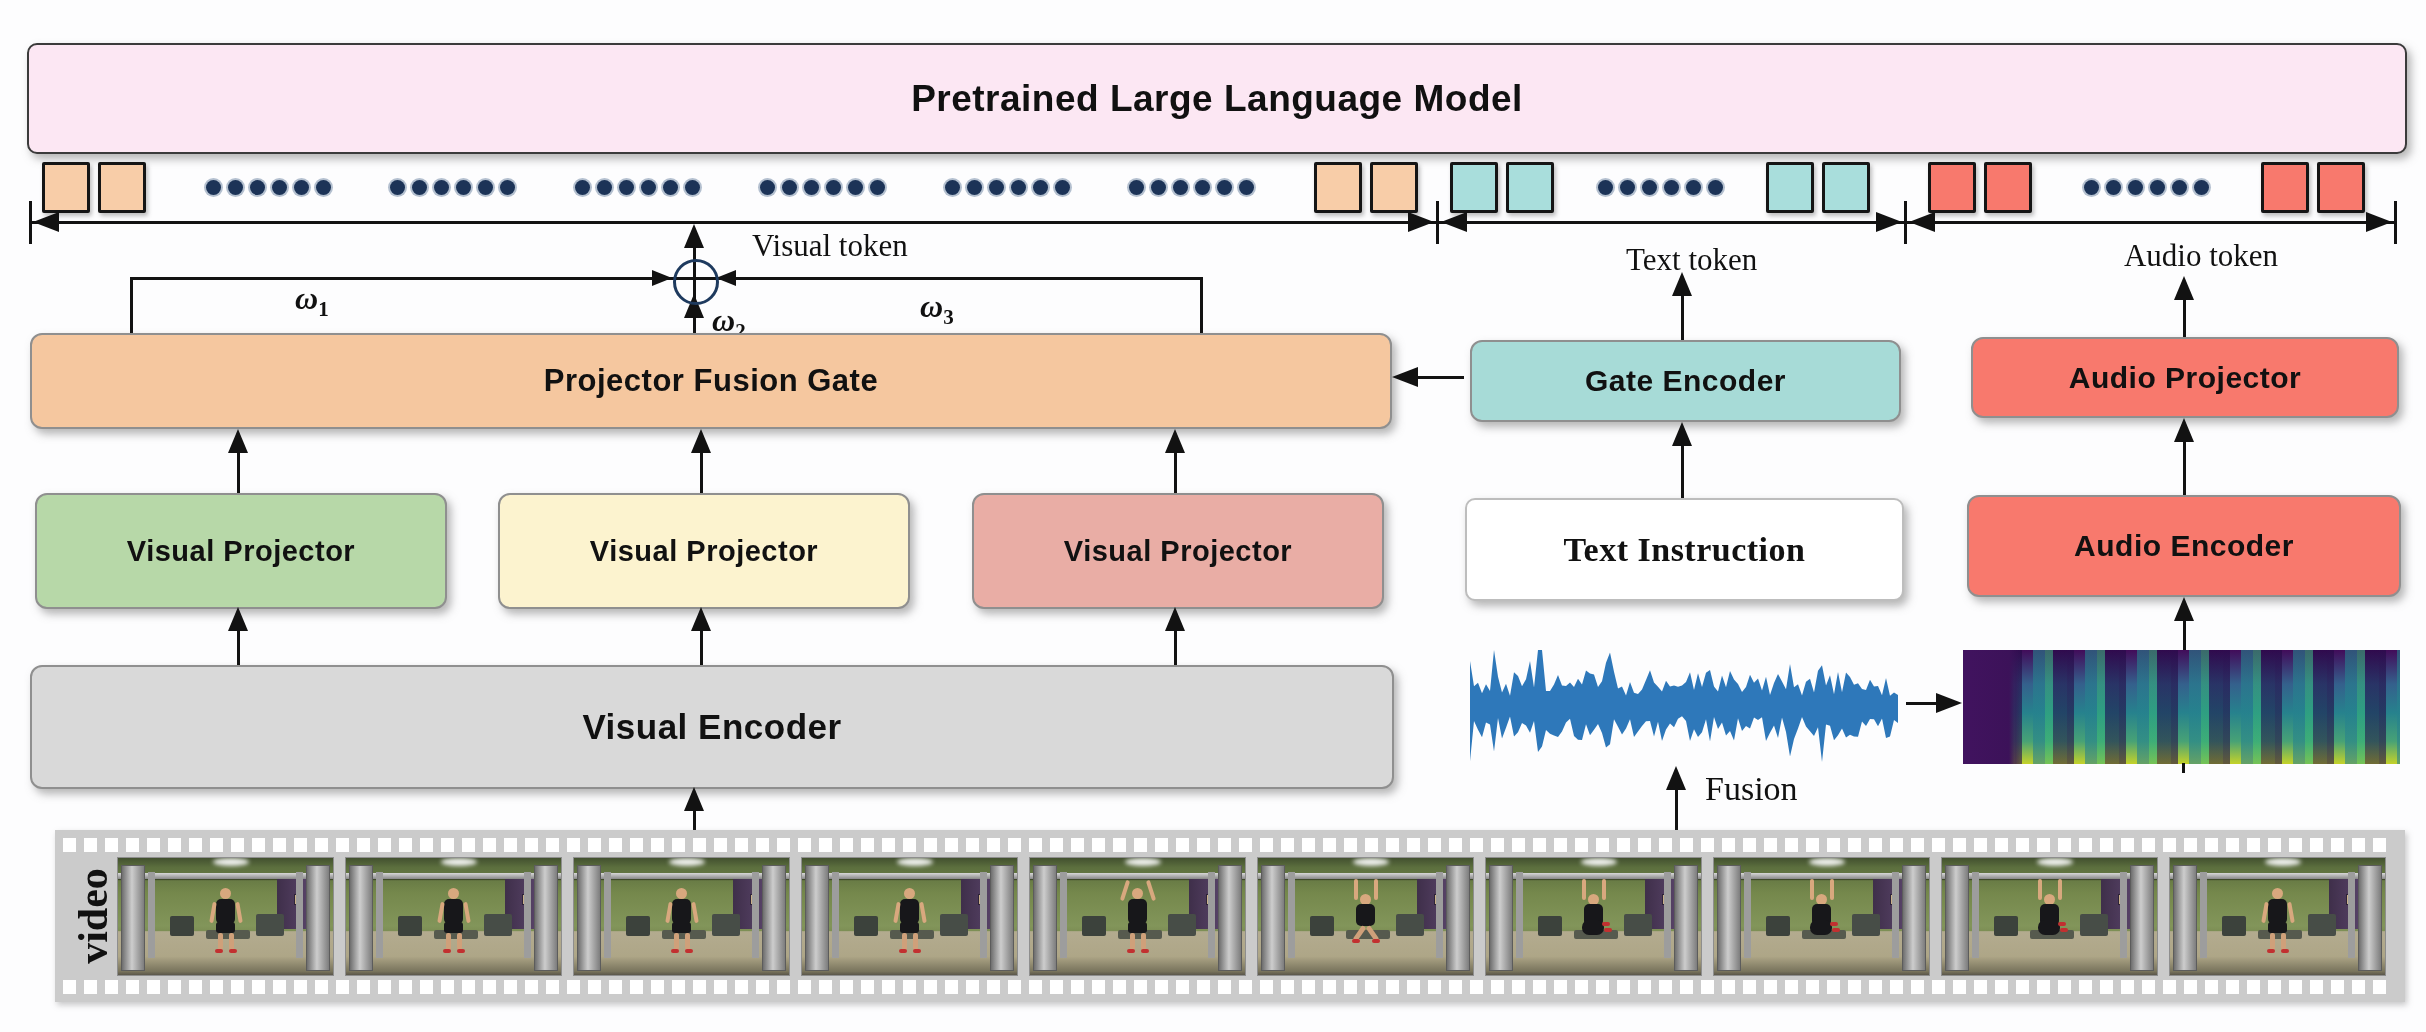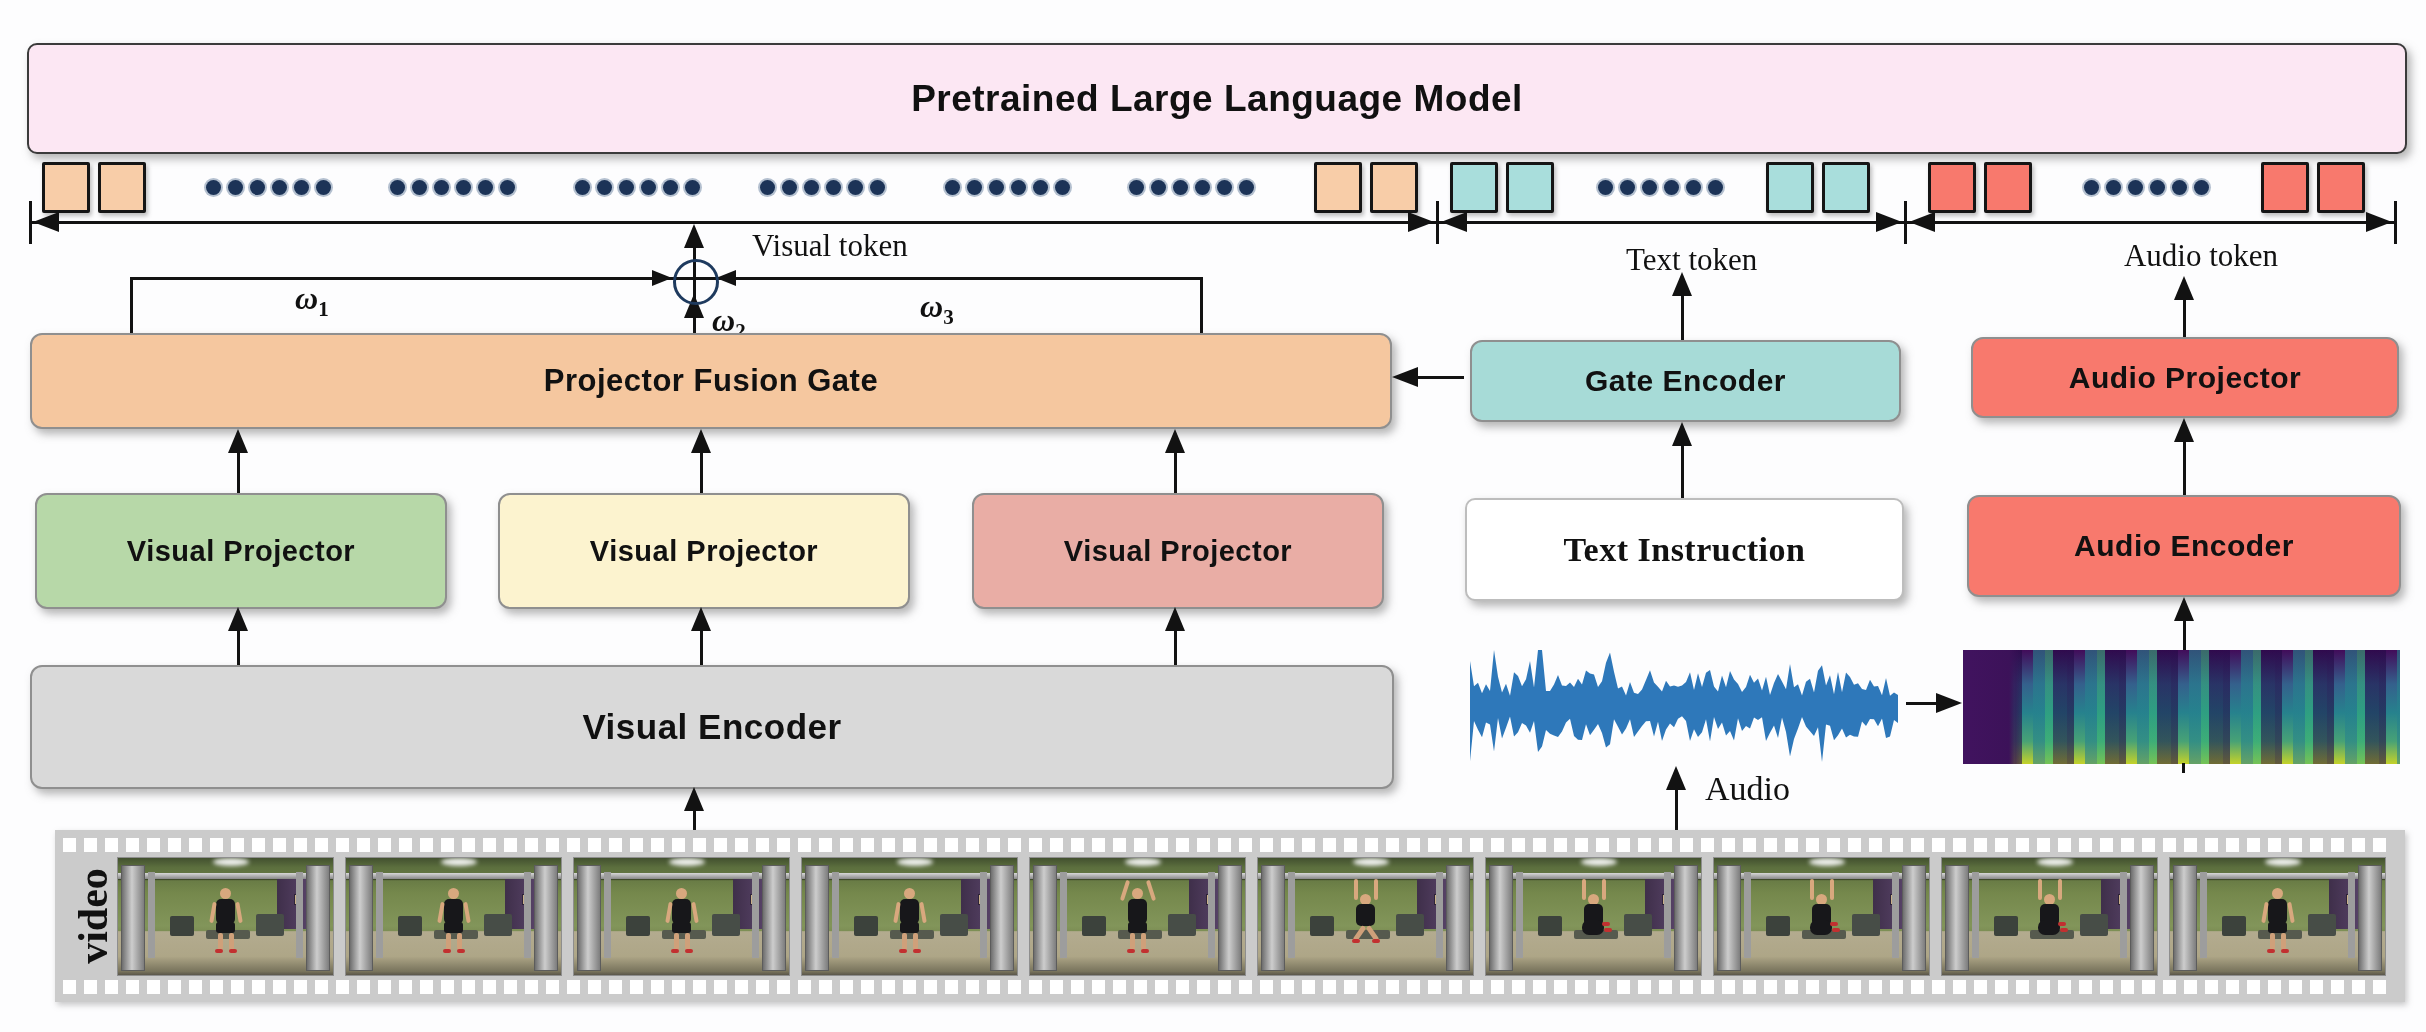--- a/index.html
+++ b/index.html
@@ -262,21 +262,21 @@
   <div class="tri-up" style="left:1672px;top:272px;"></div>
 
   <div class="vline" style="left:2183px;top:294px;height:43px;"></div>
   <div class="tri-up" style="left:2174px;top:276px;"></div>
 
   <div class="vline" style="left:693px;top:805px;height:27px;"></div>
   <div class="tri-up" style="left:684px;top:787px;"></div>
 
   <div class="vline" style="left:1675px;top:784px;height:48px;"></div>
   <div class="tri-up" style="left:1666px;top:766px;"></div>
-  <div class="dim-label serif" style="left:1705px;top:770px;font-size:34px;">Audio</div>
+  <div class="dim-label serif" style="left:1705px;top:770px;font-size:34px;">Fusion</div>
 
   <svg id="waveform" style="position:absolute;left:1470px;top:645px;" width="430" height="122" viewBox="0 0 430 122">
       <path d="M0,61 L0,16.1 L4,41.2 L8,37.7 L12,48.2 L16,39.2 L20,46.1 L24,5.0 L28,31.8 L32,47.6 L36,38.7 L40,50.7 L44,27.2 L48,31.0 L52,41.2 L56,34.3 L60,15.9 L64,42.4 L68,5.0 L72,5.0 L76,46.1 L80,46.1 L84,39.6 L88,29.9 L92,40.5 L96,41.1 L100,37.4 L104,41.9 L108,33.7 L112,39.5 L116,25.6 L120,28.5 L124,29.5 L128,42.1 L132,36.3 L136,17.8 L140,7.4 L144,26.7 L148,43.4 L152,41.5 L156,50.5 L160,37.1 L164,47.7 L168,49.0 L172,44.4 L176,35.0 L180,25.3 L184,37.6 L188,41.7 L192,46.6 L196,35.7 L200,41.5 L204,40.4 L208,41.8 L212,40.4 L216,37.1 L220,27.3 L224,44.9 L228,28.3 L232,42.0 L236,27.8 L240,25.1 L244,41.4 L248,46.5 L252,30.4 L256,42.2 L260,26.1 L264,34.4 L268,39.0 L272,47.1 L276,42.1 L280,29.8 L284,37.8 L288,33.5 L292,45.5 L296,31.8 L300,49.9 L304,38.0 L308,29.0 L312,36.6 L316,44.2 L320,18.9 L324,42.2 L328,39.3 L332,50.4 L336,36.8 L340,33.7 L344,47.6 L348,25.8 L352,20.2 L356,40.5 L360,30.3 L364,49.2 L368,27.0 L372,47.2 L376,27.4 L380,32.0 L384,39.8 L388,38.2 L392,44.0 L396,45.0 L400,34.8 L404,41.4 L408,40.9 L412,50.3 L416,32.9 L420,50.8 L424,47.6 L428,50.0 L428,61 L428,78.1 L424,75.1 L420,91.6 L416,93.0 L412,73.5 L408,81.2 L404,74.3 L400,74.1 L396,80.9 L392,76.6 L388,91.8 L384,91.6 L380,89.8 L376,92.4 L372,83.4 L368,90.3 L364,95.2 L360,80.7 L356,79.6 L352,117.0 L348,82.3 L344,91.1 L340,86.2 L336,81.5 L332,72.0 L328,83.5 L324,94.0 L320,111.4 L316,87.0 L312,72.4 L308,93.0 L304,80.5 L300,87.8 L296,96.1 L292,72.3 L288,75.0 L284,72.5 L280,83.5 L276,81.1 L272,85.9 L268,73.2 L264,95.4 L260,86.0 L256,90.4 L252,77.5 L248,84.1 L244,72.1 L240,96.4 L236,74.2 L232,87.3 L228,92.1 L224,84.3 L220,96.1 L216,76.0 L212,71.3 L208,73.8 L204,82.2 L200,78.6 L196,84.5 L192,95.9 L188,76.8 L184,91.4 L180,76.1 L176,76.3 L172,81.0 L168,86.5 L164,92.1 L160,74.3 L156,83.4 L152,89.5 L148,81.7 L144,74.3 L140,99.2 L136,102.5 L132,88.0 L128,79.1 L124,84.8 L120,90.3 L116,79.3 L112,95.0 L108,94.8 L104,91.0 L100,73.7 L96,77.5 L92,86.6 L88,92.0 L84,90.4 L80,88.8 L76,85.1 L72,101.4 L68,107.0 L64,76.0 L60,87.8 L56,80.5 L52,77.9 L48,87.2 L44,91.4 L40,71.6 L36,82.7 L32,93.4 L28,73.0 L24,106.4 L20,79.4 L16,77.4 L12,92.2 L8,84.8 L4,76.1 L0,116.3 Z" fill="#2E78BA"></path>
     </svg>
 
   <div class="hline" style="left:1906px;top:702px;width:34px;"></div>
   <div class="tri-right" style="left:1936px;top:693px;"></div>
 
   <div class="spec"></div>
   <div class="vline" style="left:2182px;top:763px;height:10px;"></div>

